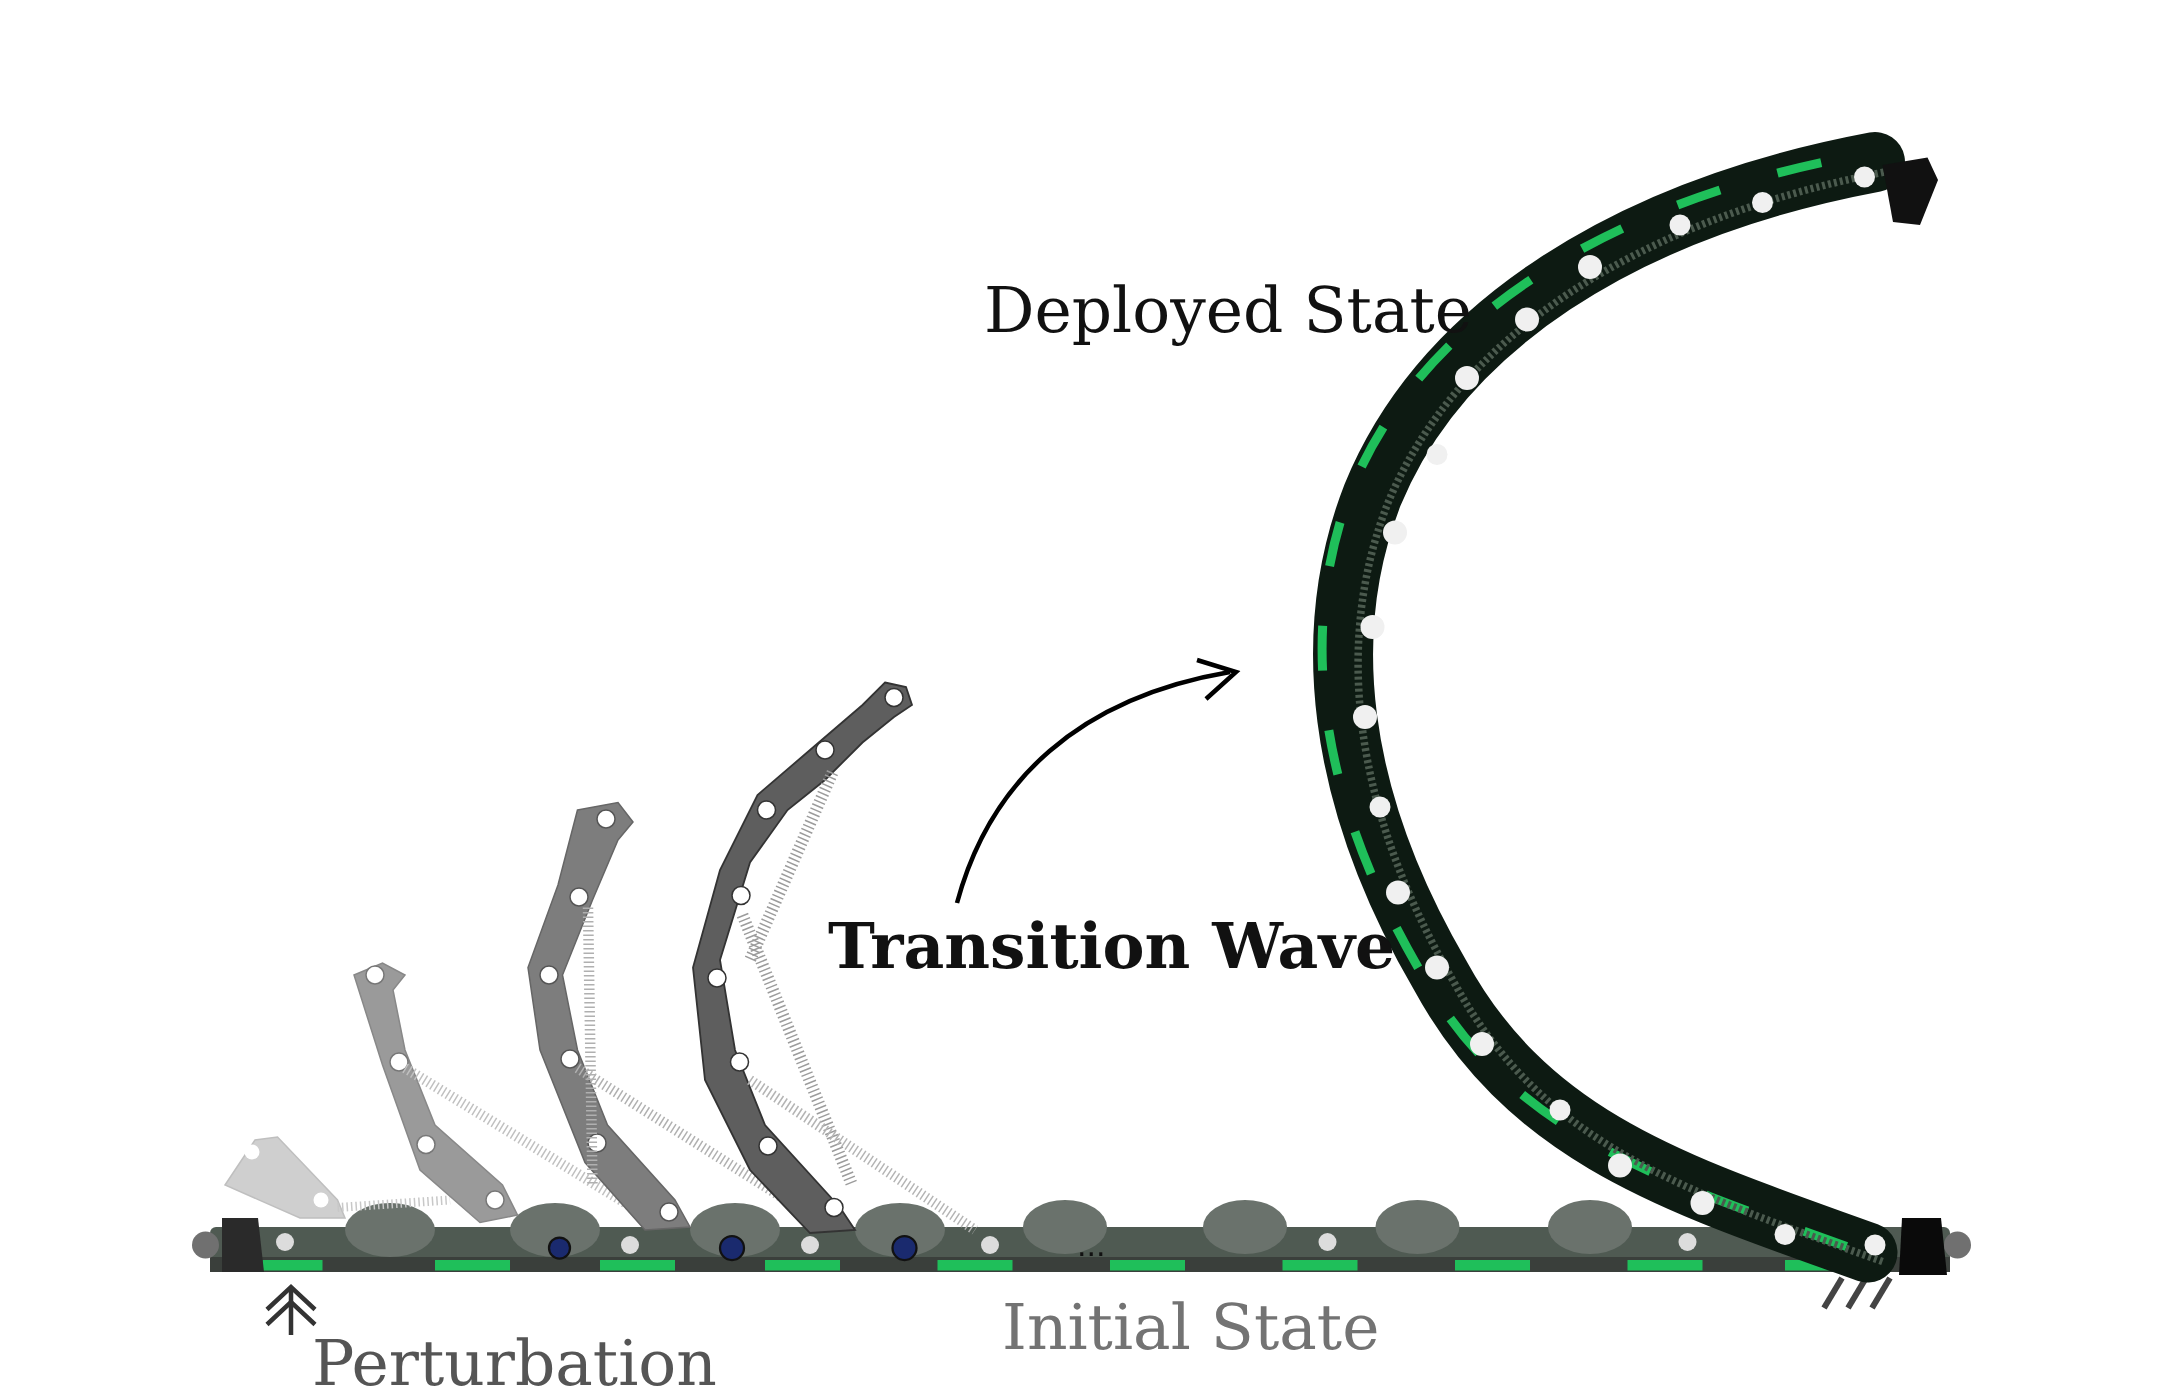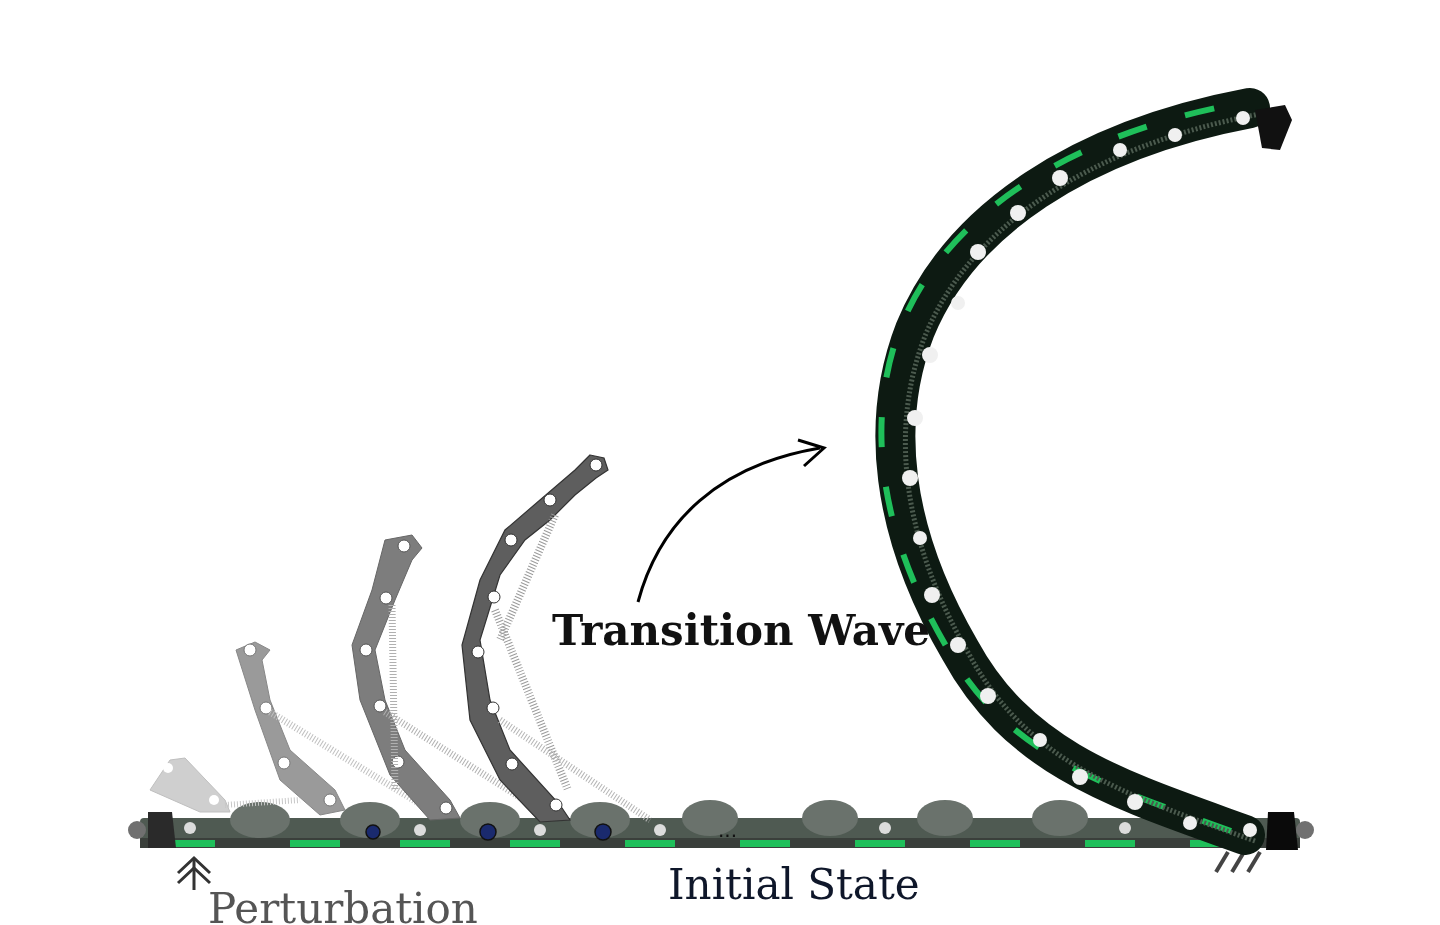--- a/index.html
+++ b/index.html
@@ -1,21 +1,21 @@
 <!DOCTYPE html>
 <html><head>
   <meta charset="utf-8">
   <style>
     html, body { margin: 0; padding: 0; background: #ffffff; }
     body { width: 1440px; height: 925px; position: relative; overflow: hidden; font-family: "DejaVu Serif", "Liberation Serif", serif; }
     .canvas { position: absolute; left: 0; top: 0; width: 1440px; height: 925px; }
     .label { position: absolute; font-family: "DejaVu Serif", "Liberation Serif", serif; white-space: nowrap; line-height: 1; }
     .lbl-deployed { left: 656px; top: 186px; font-size: 42px; color: #111; }
     .lbl-transition { left: 552px; top: 610px; font-size: 42px; color: #111; font-weight: bold; }
-    .lbl-initial { left: 668px; top: 864px; font-size: 42px; color: #0f172a; }
+    .lbl-initial { left: 668px; top: 864px; font-size: 42px; color: #737373; }
     .lbl-perturb { left: 208px; top: 888px; font-size: 42px; color: #555; }
     svg { position: absolute; left: 0; top: 0; }
   </style>
 </head>
 <body>
 
 <div class="canvas">
 
   <svg width="1440" height="925" viewBox="0 0 1440 925">
     <defs>
@@ -158,16 +158,17 @@
         <circle cx="1040" cy="740" r="7"></circle>
         <circle cx="1080" cy="777" r="8"></circle>
         <circle cx="1135" cy="802" r="8"></circle>
         <circle cx="1190" cy="823" r="7"></circle>
         <circle cx="1250" cy="830" r="7"></circle>
       </g>
       <path d="M1255 110 L1285 105 L1292 120 L1280 150 L1262 148 Z" fill="#111"></path>
     </g>
   </svg>
 
+  <div class="label lbl-deployed">Deployed State</div>
   <div class="label lbl-transition">Transition Wave</div>
   <div class="label lbl-initial">Initial State</div>
   <div class="label lbl-perturb">Perturbation</div>
 </div>
 
 </body></html>

